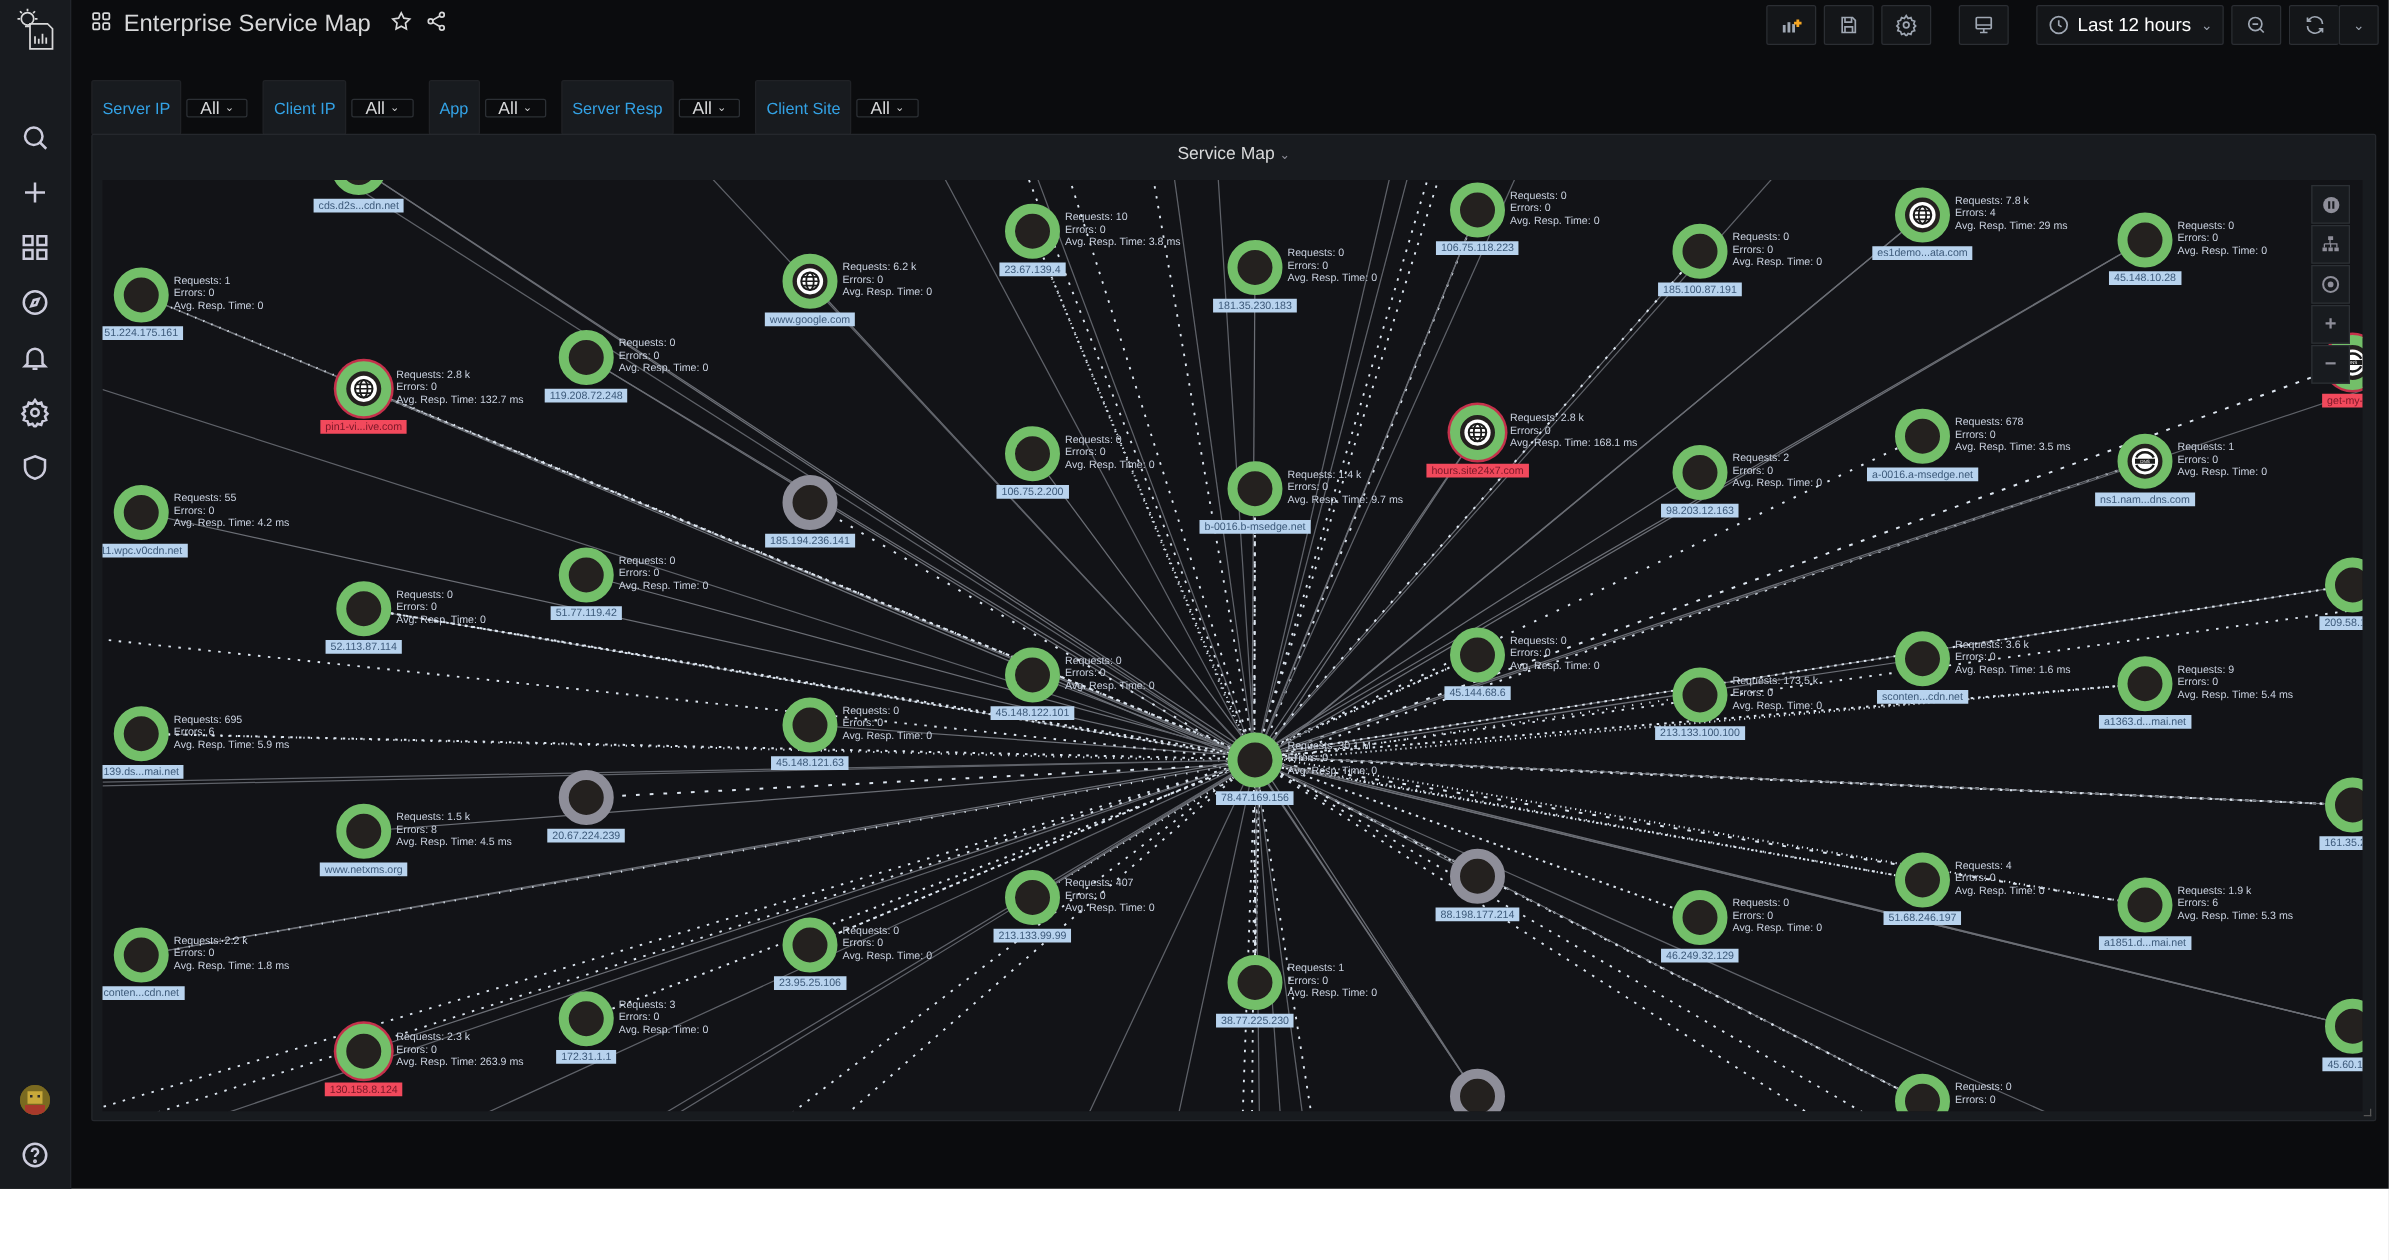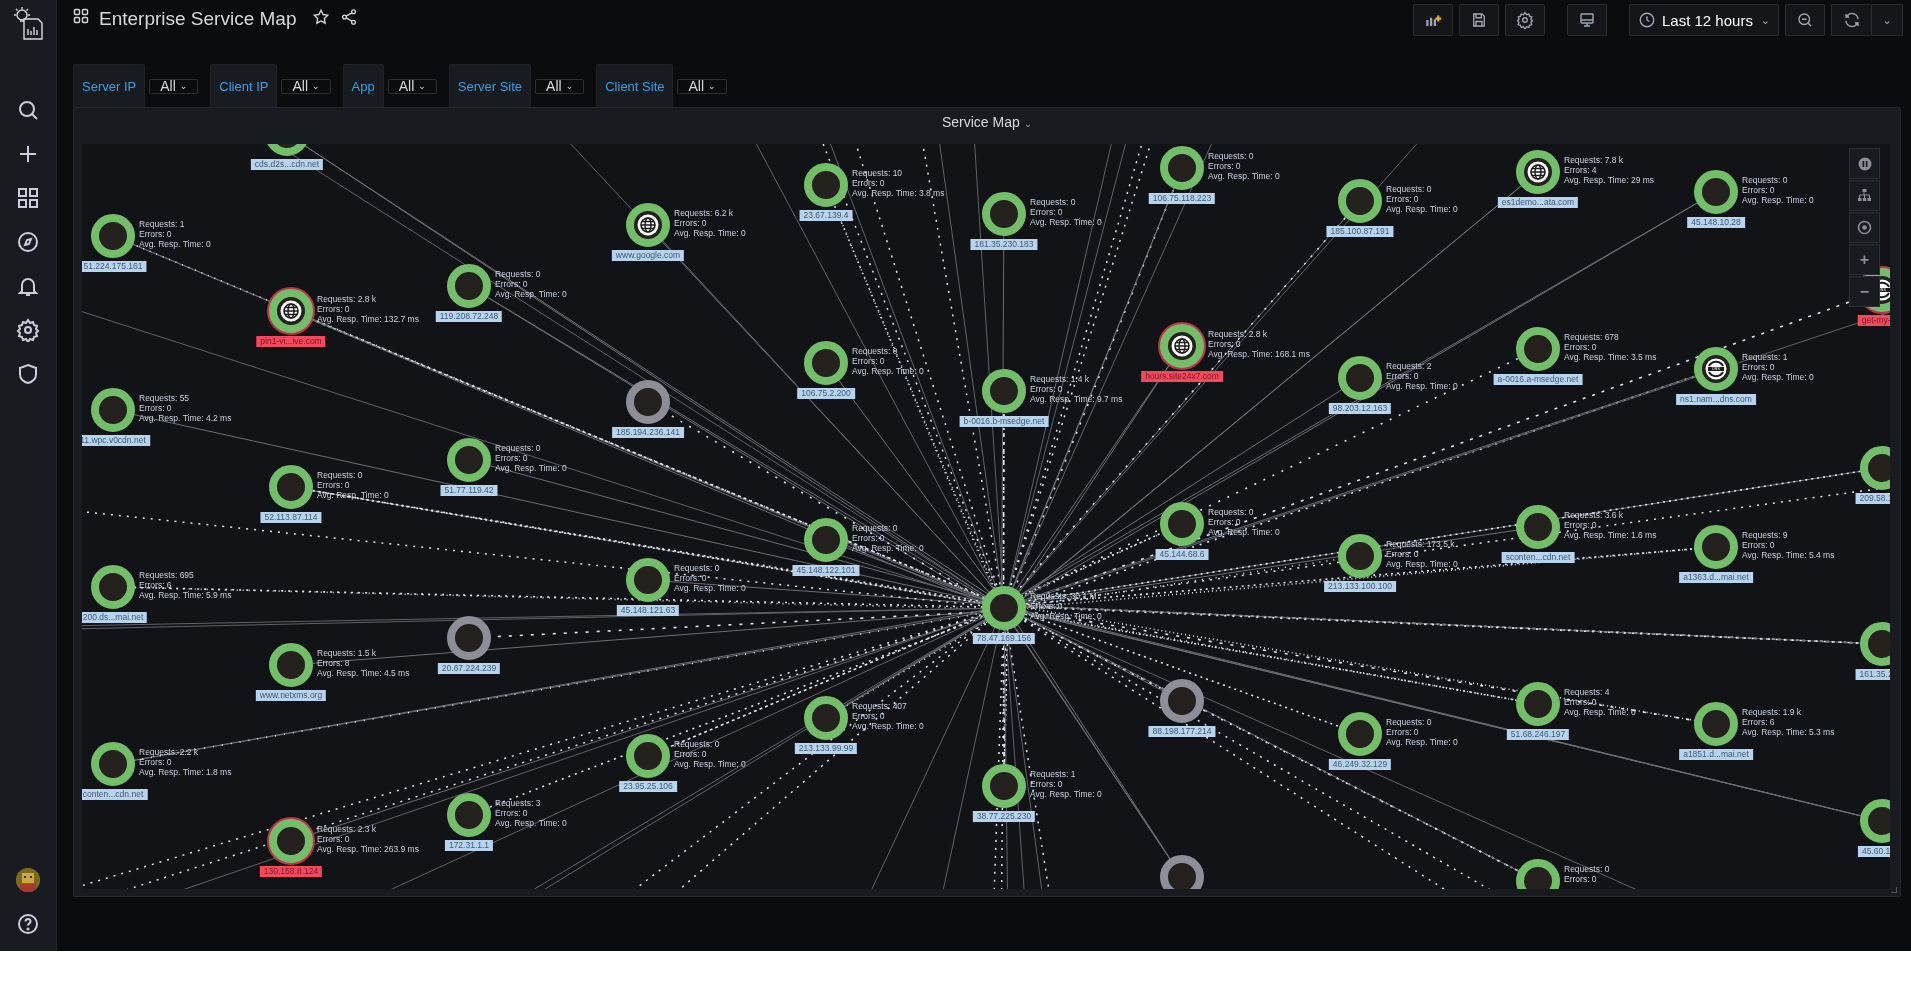--- a/index.html
+++ b/index.html
@@ -3,21 +3,21 @@
 <meta charset="utf-8">
 <style>
 *{box-sizing:border-box;margin:0;padding:0}
 html,body{width:1911px;height:1008px;background:#fff;overflow:hidden;font-family:"Liberation Sans",sans-serif}
 #app{position:absolute;left:0;top:0;width:1911px;height:951px;background:#0b0c0e}
 #sidebar{position:absolute;left:0;top:0;width:57px;height:951px;background:#181b1f;border-right:1px solid #22252b}
 .sb-logo{position:absolute;left:10px;top:5px;width:36px;height:36px}
 .sb-icon{position:absolute;left:16px;width:24px;height:24px;color:#ccccdc;cursor:pointer}
 .sb-icon svg{width:24px;height:24px}
 #topbar{position:absolute;left:57px;top:0;right:0;height:40px}
-.title-wrap{position:absolute;left:16px;top:8px;display:flex;align-items:flex-start;gap:10px;color:#d8d9da}
+.title-wrap{position:absolute;left:16px;top:8px;display:flex;align-items:center;gap:10px;color:#d8d9da}
 .title{font-size:19px;color:#d8d9da}
 .tb-right{position:absolute;right:8px;top:4px;display:flex;gap:6px}
 .tbtn{height:32px;min-width:40px;border:1px solid #2b2e33;border-radius:2px;background:#141619;color:#9fa7b3;display:flex;align-items:center;justify-content:center;font-size:15px;padding:0 8px;cursor:pointer}
 .tbtn svg{width:18px;height:18px}
 .tgap{width:10px}
 #filters{position:absolute;left:73px;top:64px;display:flex;align-items:center}
 .flabel{height:44px;padding:0 8px;background:#181b1f;border:1px solid #202226;color:#33a2e5;font-size:13px;display:flex;align-items:center;border-radius:2px}
 .fsel{height:15px;padding:0 10px;background:#0b0c0e;border:1px solid #2c3035;color:#d8d9da;font-size:14px;display:flex;align-items:center;gap:4px;border-radius:2px;margin-left:4px;margin-right:12px;cursor:pointer}
 #panel{position:absolute;left:73px;top:107px;width:1828px;height:790px;background:#181b1f;border:1px solid #25282d;border-radius:2px;overflow:hidden}
 .ptitle{position:absolute;top:6px;left:0;right:0;text-align:center;color:#d8d9da;font-size:14px;font-weight:normal}
@@ -179,21 +179,21 @@
     <span class="flabel">Client IP</span>
     <span class="fsel">
         <span>All</span>
         <span style="font-size:9px">⌄</span>
       </span>
     <span class="flabel">App</span>
     <span class="fsel">
         <span>All</span>
         <span style="font-size:9px">⌄</span>
       </span>
-    <span class="flabel">Server Site</span>
+    <span class="flabel">Server Resp</span>
     <span class="fsel">
         <span>All</span>
         <span style="font-size:9px">⌄</span>
       </span>
     <span class="flabel">Client Site</span>
     <span class="fsel">
         <span>All</span>
         <span style="font-size:9px">⌄</span>
       </span>
   </div>
@@ -394,21 +394,21 @@
             </div>
             <div class="nlabel">51.77.119.42</div>
           </div>
           <div class="node" style="left: 31px; top: 443px;">
             <div class="ring"></div>
             <div class="nstats">
               <div>Requests: 695</div>
               <div>Errors: 6</div>
               <div>Avg. Resp. Time: 5.9 ms</div>
             </div>
-            <div class="nlabel">200.ds...mai.net</div>
+            <div class="nlabel">139.ds...mai.net</div>
           </div>
           <div class="node" style="left: 209px; top: 521px;">
             <div class="ring"></div>
             <div class="nstats">
               <div>Requests: 1.5 k</div>
               <div>Errors: 8</div>
               <div>Avg. Resp. Time: 4.5 ms</div>
             </div>
             <div class="nlabel">www.netxms.org</div>
           </div>

